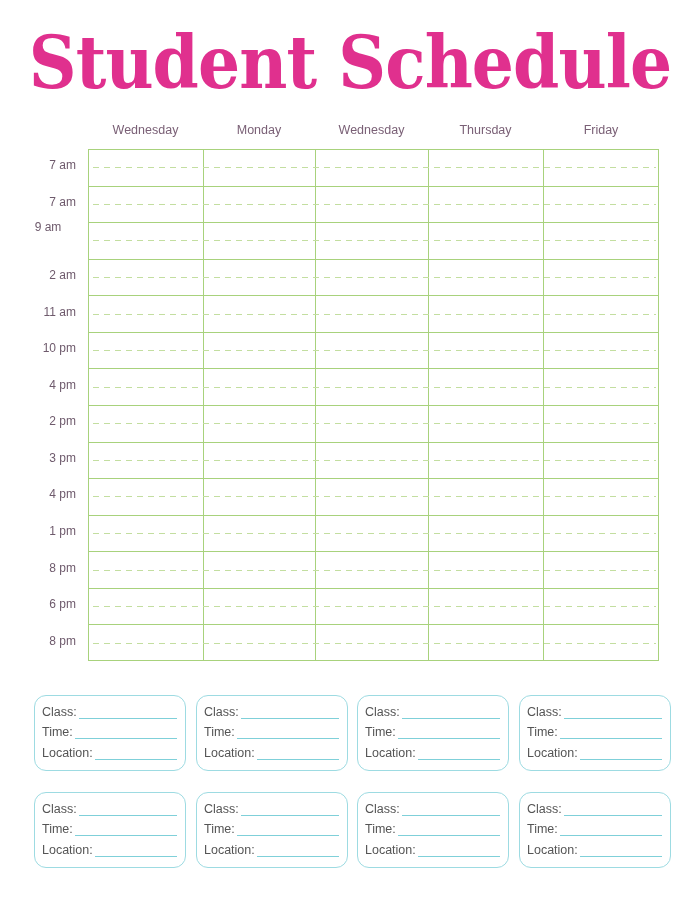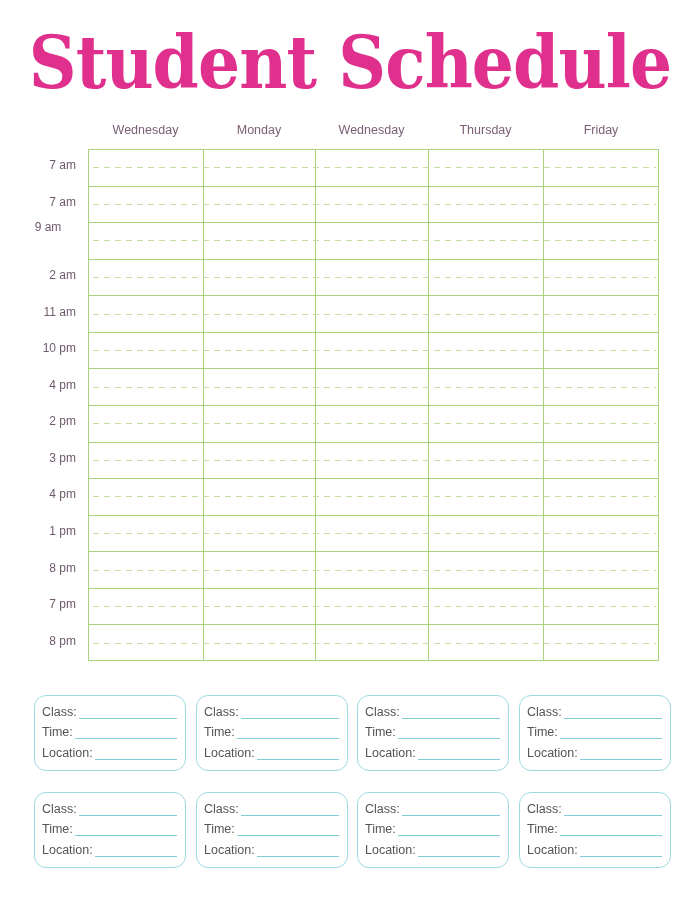--- a/index.html
+++ b/index.html
@@ -128,21 +128,21 @@
     <div class="time-label" style="top: 220px; text-align: center;">9 am</div>
     <div class="time-label" style="top: 268px;">2 am</div>
     <div class="time-label" style="top: 304.571px;">11 am</div>
     <div class="time-label" style="top: 341.143px;">10 pm</div>
     <div class="time-label" style="top: 377.714px;">4 pm</div>
     <div class="time-label" style="top: 414.286px;">2 pm</div>
     <div class="time-label" style="top: 450.857px;">3 pm</div>
     <div class="time-label" style="top: 487.429px;">4 pm</div>
     <div class="time-label" style="top: 524px;">1 pm</div>
     <div class="time-label" style="top: 560.571px;">8 pm</div>
-    <div class="time-label" style="top: 597.143px;">7 pm</div>
+    <div class="time-label" style="top: 597.143px;">6 pm</div>
     <div class="time-label" style="top: 633.714px;">8 pm</div>
   </div>
 
 <div class="grid" id="grid">
     <div class="vline" style="left: 114px;"></div>
     <div class="vline" style="left: 226px;"></div>
     <div class="vline" style="left: 339px;"></div>
     <div class="vline" style="left: 454px;"></div>
     <div class="dline" style="top: 17px;"></div>
     <div style="position: absolute; left: 0px; width: 115px; top: 0px; height: 37px;"></div>

